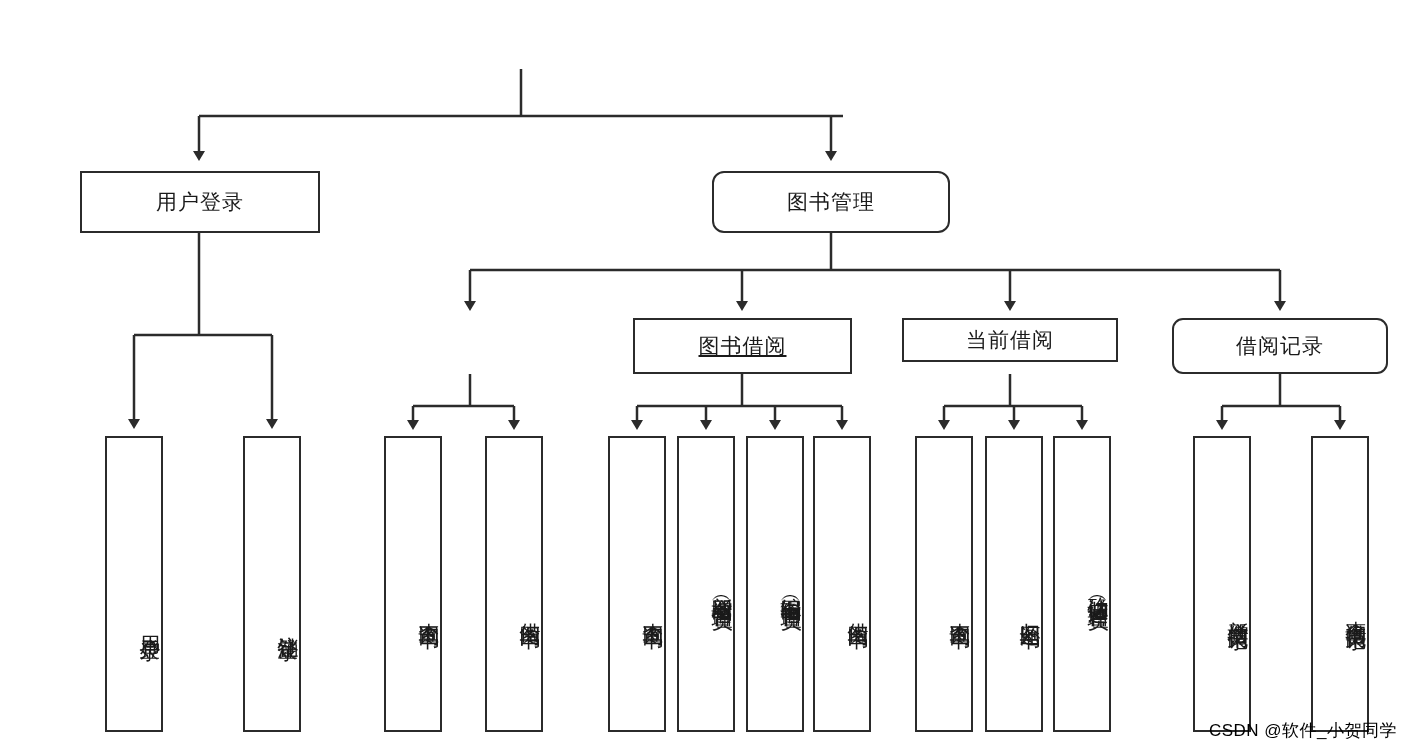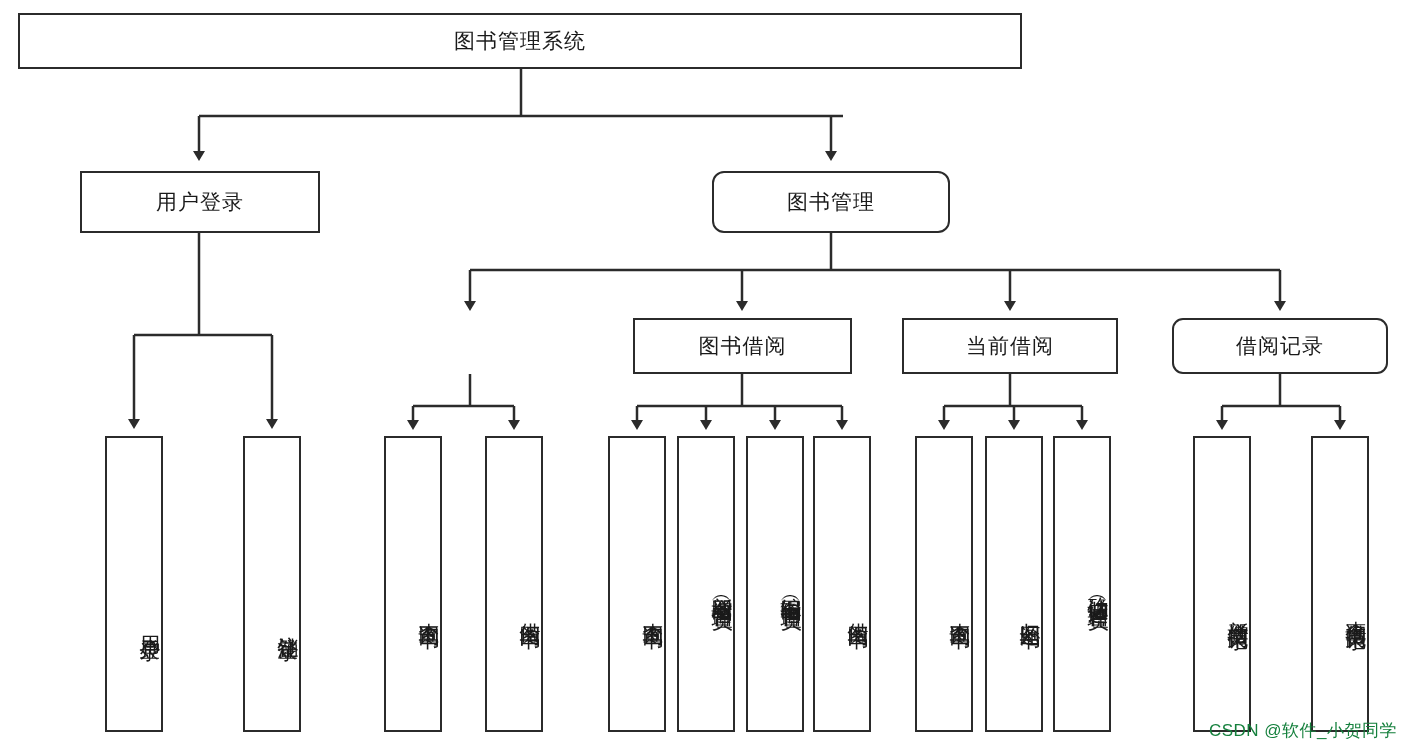--- a/index.html
+++ b/index.html
@@ -57,21 +57,21 @@
     padding-top: 78px;
   }
   .node.v.mid {
     padding-top: 52px;
   }
   #watermark {
     position: absolute;
     right: 8px;
     bottom: 5px;
     font-size: 17px;
-    color: #15803d;
+    color: #000000;
     z-index: 5;
     white-space: nowrap;
     letter-spacing: 0.5px;
   }
 </style>
 </head>
 <body>
 
 <div id="canvas">
 
@@ -118,35 +118,32 @@
       <path d="M 1014 406 L 1014 421" marker-end="url(#arrow)"></path>
       <path d="M 1082 406 L 1082 421" marker-end="url(#arrow)"></path>
 
       <path d="M 1280 374 L 1280 406"></path>
       <path d="M 1222 406 L 1340 406"></path>
       <path d="M 1222 406 L 1222 421" marker-end="url(#arrow)"></path>
       <path d="M 1340 406 L 1340 421" marker-end="url(#arrow)"></path>
     </g>
   </svg>
 
-  <div class="node h" style="left:18px; top:13px; width:1004px; height:56px;">
-    <span>图书管理系统</span>
-  </div>
 
   <div class="node h" style="left:80px; top:171px; width:240px; height:62px;">
     <span>用户登录</span>
   </div>
   <div class="node h" style="left:712px; top:171px; width:238px; height:62px;border-radius:12px;">
     <span>图书管理</span>
   </div>
 
-  <div class="node h" style="left:633px; top:318px; width:219px; height:56px;">
+  <div class="node h" style="left:633px; top:318px; width:219px; height:56px;text-decoration:underline;">
     <span>图书借阅</span>
   </div>
-  <div class="node h" style="left:902px; top:318px; width:216px; height:56px;">
+  <div class="node h" style="left:902px; top:318px; width:216px; height:44px;">
     <span>当前借阅</span>
   </div>
   <div class="node h" style="left:1172px; top:318px; width:216px; height:56px;border-radius:11px;">
     <span>借阅记录</span>
   </div>
 
   <div class="node v short" style="left:105px; top:436px; width:58px; height:296px;">
     <span>用户登录</span>
   </div>
   <div class="node v short" style="left:243px; top:436px; width:58px; height:296px;">

